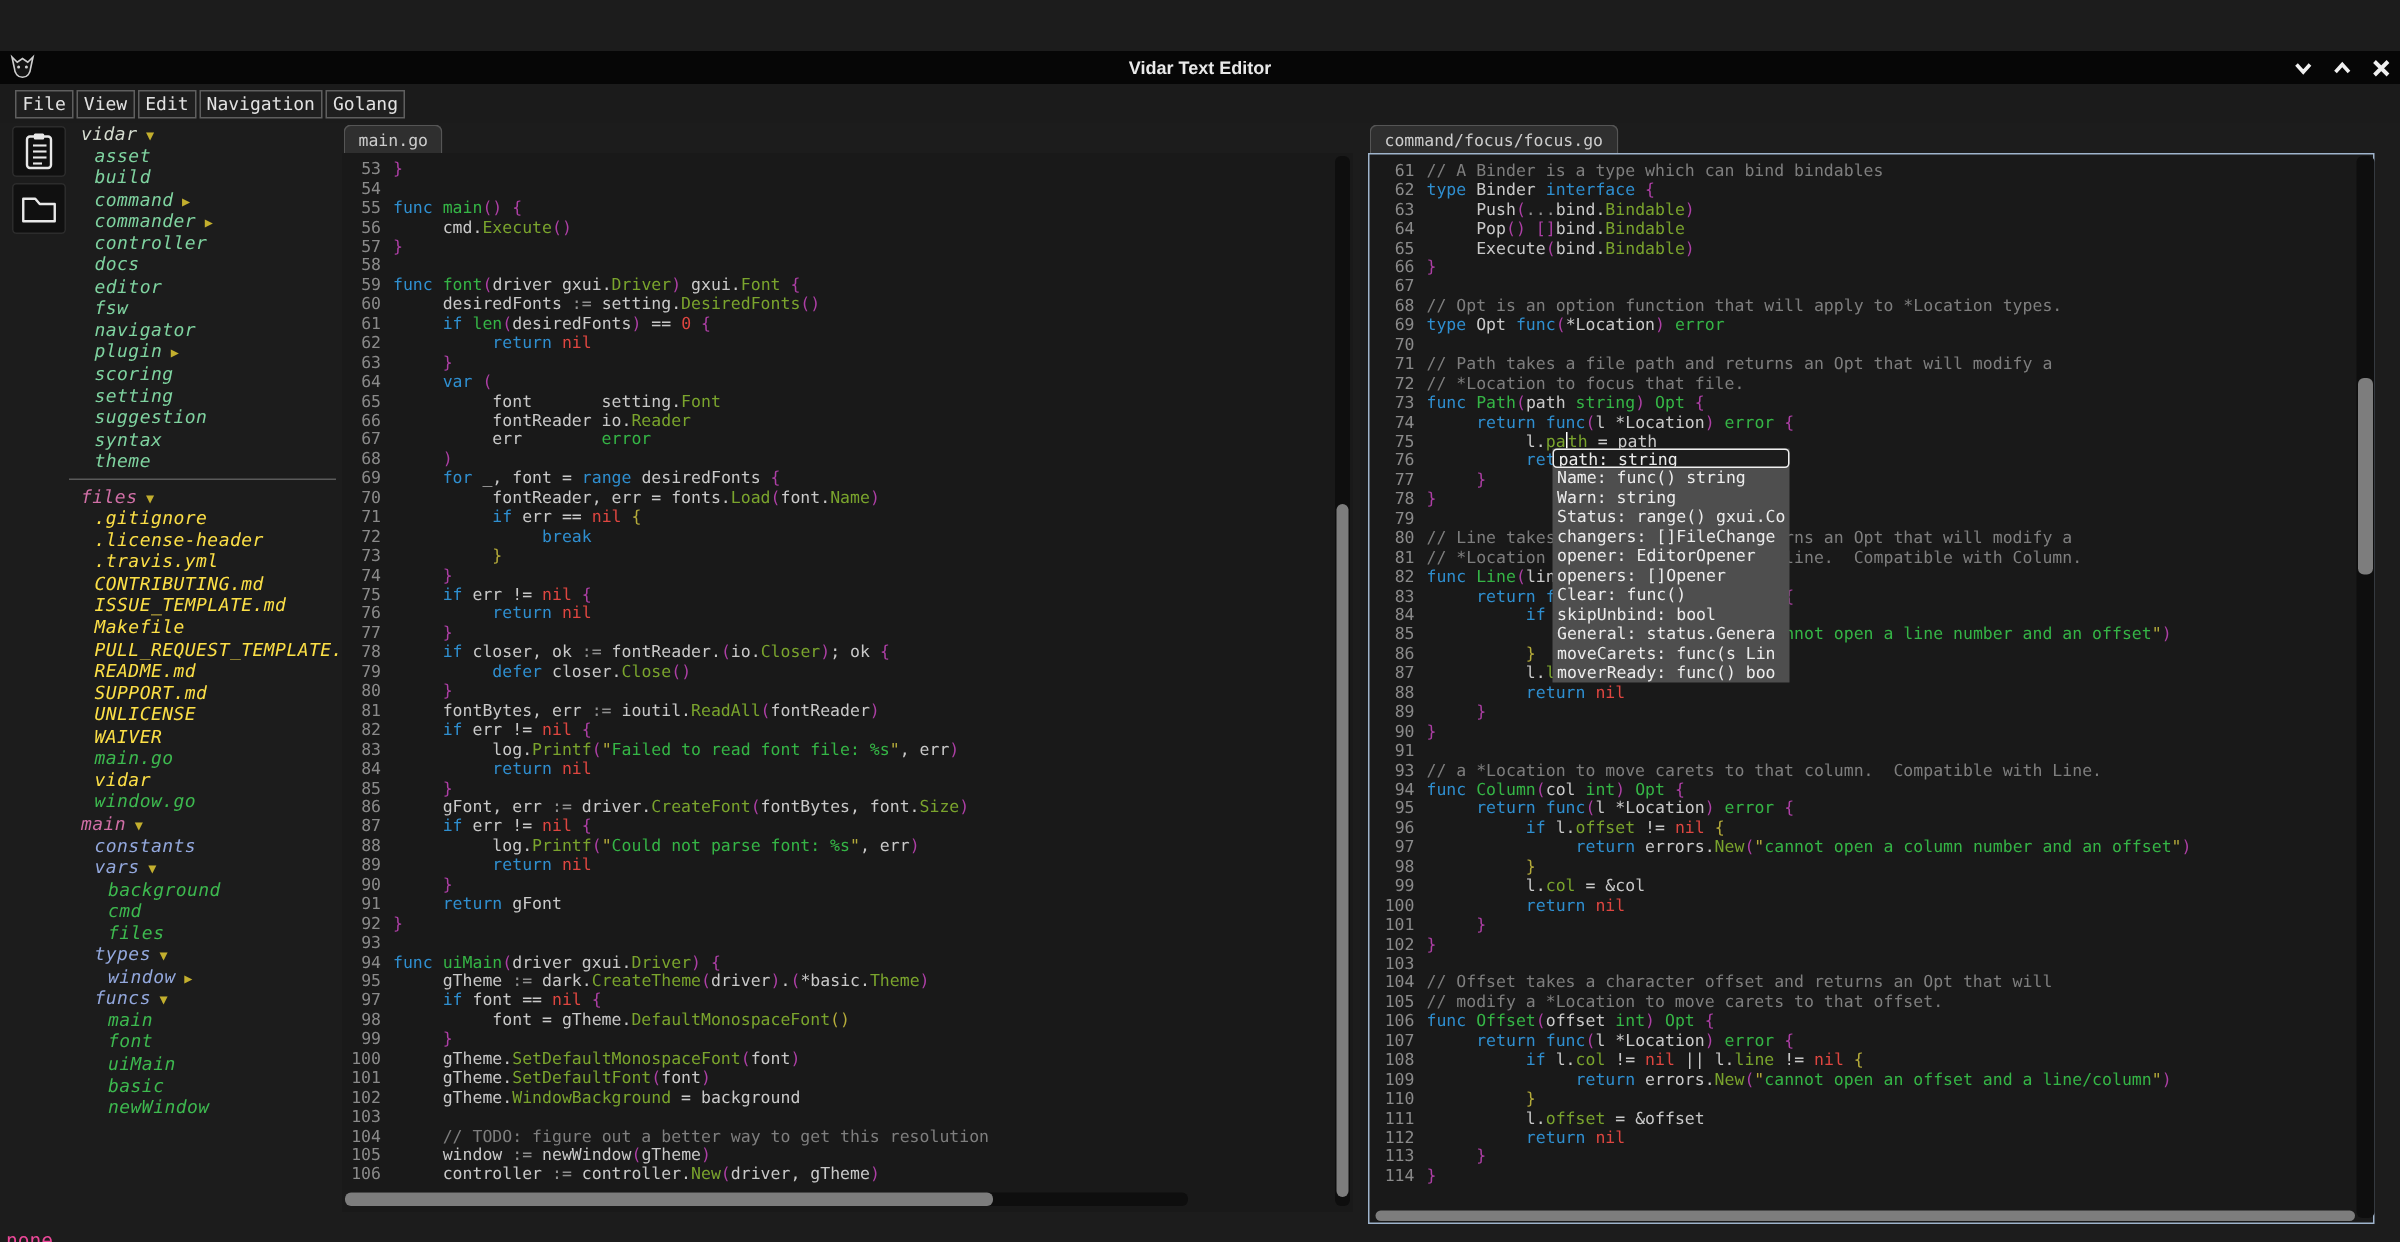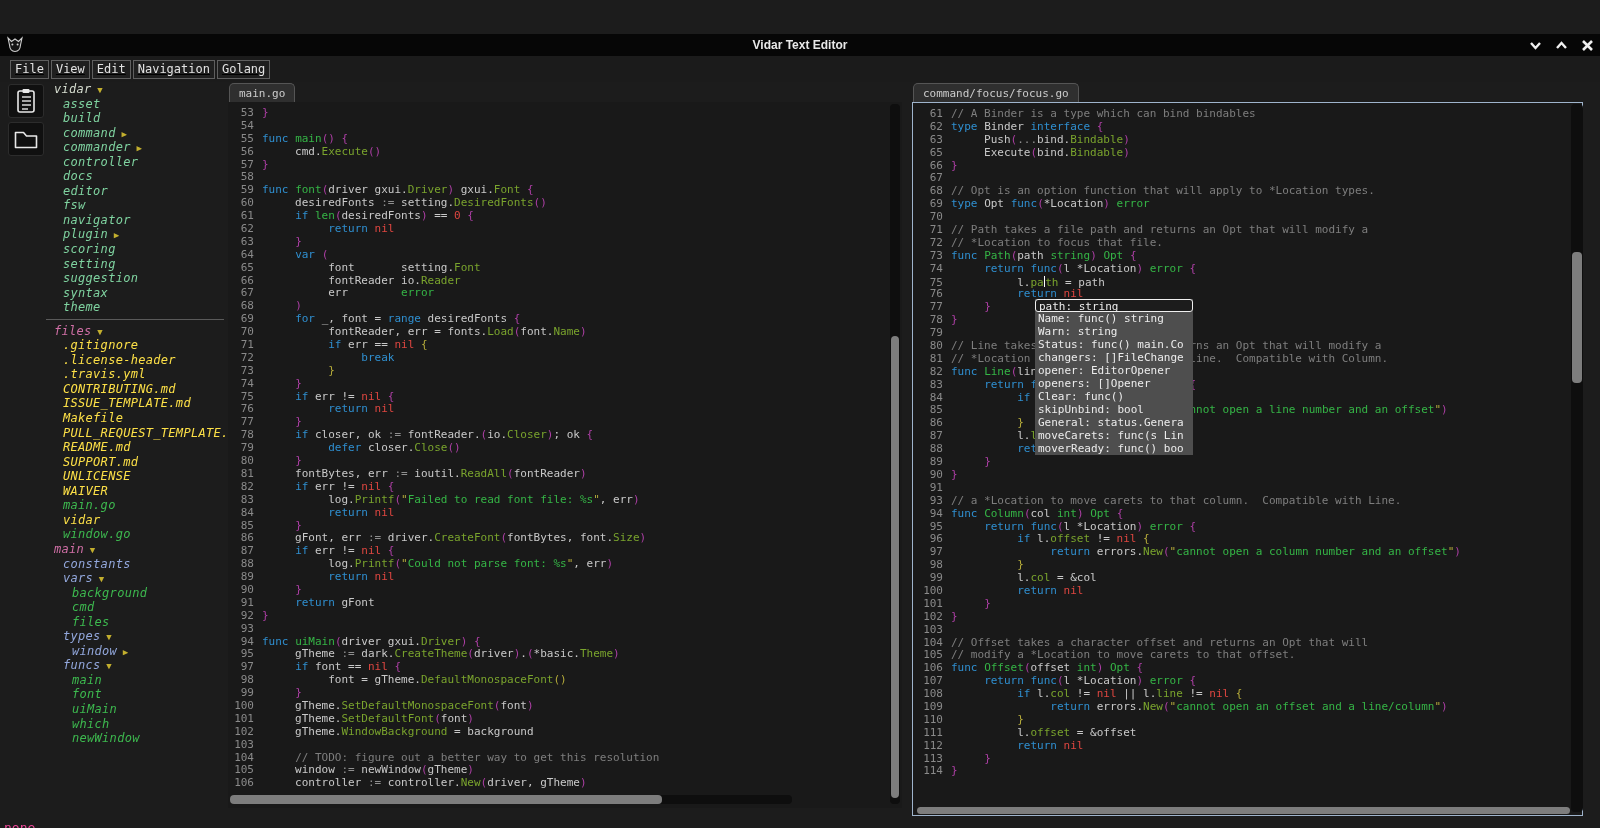--- a/index.html
+++ b/index.html
@@ -11,21 +11,21 @@
   #titlebar { position:absolute; left:0; top:0; width:1600px; height:22px; background:#060606;
               display:flex; align-items:center; }
   #logo { position:absolute; left:6px; top:2px; width:18px; height:18px; }
   #window-title { position:absolute; left:0; right:0; text-align:center; color:#e9e9e9;
                   font-family:"Liberation Sans", sans-serif; font-weight:bold; font-size:12px; }
   #win-controls { position:absolute; right:6px; top:0; height:22px; display:flex; align-items:center; gap:13px; }
   #win-controls .wc { width:13px; height:13px; display:inline-block; }
 
   
   #menubar { position:absolute; left:0; top:22px; width:1600px; height:26px; background:#1b1b1b;
-             display:flex; align-items:center; padding-left:10px;text-decoration:underline; }
+             display:flex; align-items:center; padding-left:10px; }
   .menu-item { border:1px solid #5f5f5f; background:#1f1f1f; color:#e2e2e2; font-size:12px;
                padding:1px 4px 2px 4px; margin-right:2px; line-height:14px; }
 
   
   #sidebar { position:absolute; left:0; top:48px; width:226px; height:740px;font-style:italic; }
   .side-btn { position:absolute; left:8px; width:36px; height:34px; background:#101010;
               border:1px solid #2c2c2c; border-radius:3px; display:flex; align-items:center; justify-content:center; }
   #btn-files-icon { top:2px; }
   #btn-folder { top:40px; }
   #tree { position:absolute; left:50px; top:0; width:176px; }
@@ -176,21 +176,21 @@
         <div class="tree-item tc-sym" style="padding-left: 13px;"><span>vars</span><span class="tree-arrow"> ▼</span></div>
         <div class="tree-item tc-fn" style="padding-left: 22px;"><span>background</span></div>
         <div class="tree-item tc-fn" style="padding-left: 22px;"><span>cmd</span></div>
         <div class="tree-item tc-fn" style="padding-left: 22px;"><span>files</span></div>
         <div class="tree-item tc-sym" style="padding-left: 13px;"><span>types</span><span class="tree-arrow"> ▼</span></div>
         <div class="tree-item tc-sym" style="padding-left: 22px;"><span>window</span><span class="tree-arrow"> ▶</span></div>
         <div class="tree-item tc-sym" style="padding-left: 13px;"><span>funcs</span><span class="tree-arrow"> ▼</span></div>
         <div class="tree-item tc-fn" style="padding-left: 22px;"><span>main</span></div>
         <div class="tree-item tc-fn" style="padding-left: 22px;"><span>font</span></div>
         <div class="tree-item tc-fn" style="padding-left: 22px;"><span>uiMain</span></div>
-        <div class="tree-item tc-fn" style="padding-left: 22px;"><span>which</span></div>
+        <div class="tree-item tc-fn" style="padding-left: 22px;"><span>basic</span></div>
         <div class="tree-item tc-fn" style="padding-left: 22px;"><span>newWindow</span></div>
       </div>
   </div>
 
   <div class="pane" id="left-pane">
     <span class="tab">main.go</span>
     <div id="left-tab-accent"></div>
     <div class="editor-body">
       <div class="code-area" id="left-code">
           <div class="code-line"><span class="ln">53</span><span class="tk-p">}</span></div>
@@ -250,20 +250,21 @@
     </div>
   </div>
 
   <div class="pane" id="right-pane">
     <span class="tab">command/focus/focus.go</span>
     <div class="editor-body">
       <div class="code-area" id="right-code">
           <div class="code-line"><span class="ln">61</span><span class="tk-c">// A Binder is a type which can bind bindables</span></div>
           <div class="code-line"><span class="ln">62</span><span class="tk-k">type </span><span class="tk-w">Binder </span><span class="tk-k">interface </span><span class="tk-p">{</span></div>
           <div class="code-line"><span class="ln">63</span><span class="tk-w">     Push</span><span class="tk-p">(</span><span class="tk-o">...</span><span class="tk-w">bind.</span><span class="tk-f">Bindable</span><span class="tk-p">)</span></div>
+          <div class="code-line"><span class="ln">64</span><span class="tk-w">     Pop</span><span class="tk-p">()</span><span class="tk-w"> </span><span class="tk-p">[]</span><span class="tk-w">bind.</span><span class="tk-f">Bindable</span></div>
           <div class="code-line"><span class="ln">65</span><span class="tk-w">     Execute</span><span class="tk-p">(</span><span class="tk-w">bind.</span><span class="tk-f">Bindable</span><span class="tk-p">)</span></div>
           <div class="code-line"><span class="ln">66</span><span class="tk-p">}</span></div>
           <div class="code-line"><span class="ln">67</span></div>
           <div class="code-line"><span class="ln">68</span><span class="tk-c">// Opt is an option function that will apply to *Location types.</span></div>
           <div class="code-line"><span class="ln">69</span><span class="tk-k">type </span><span class="tk-w">Opt </span><span class="tk-k">func</span><span class="tk-p">(</span><span class="tk-w">*Location</span><span class="tk-p">)</span><span class="tk-w"> </span><span class="tk-g">error</span></div>
           <div class="code-line"><span class="ln">70</span></div>
           <div class="code-line"><span class="ln">71</span><span class="tk-c">// Path takes a file path and returns an Opt that will modify a</span></div>
           <div class="code-line"><span class="ln">72</span><span class="tk-c">// *Location to focus that file.</span></div>
           <div class="code-line"><span class="ln">73</span><span class="tk-k">func </span><span class="tk-g">Path</span><span class="tk-p">(</span><span class="tk-w">path </span><span class="tk-g">string</span><span class="tk-p">)</span><span class="tk-w"> </span><span class="tk-g">Opt</span><span class="tk-w"> </span><span class="tk-p">{</span></div>
           <div class="code-line"><span class="ln">74</span><span class="tk-w">     </span><span class="tk-k">return </span><span class="tk-k">func</span><span class="tk-p">(</span><span class="tk-w">l *Location</span><span class="tk-p">)</span><span class="tk-w"> </span><span class="tk-g">error</span><span class="tk-w"> </span><span class="tk-p">{</span></div>
@@ -315,21 +316,21 @@
   <div class="sb-thumb" id="left-vthumb"></div>
   <div class="sb-track" id="left-htrack"></div>
   <div class="sb-thumb" id="left-hthumb"></div>
   <div class="sb-track" id="right-vtrack"></div>
   <div class="sb-thumb" id="right-vthumb"></div>
 
   <div id="popup">
       <div class="popup-item sel">path: string</div>
       <div class="popup-item">Name: func() string</div>
       <div class="popup-item">Warn: string</div>
-      <div class="popup-item">Status: func() main.Co</div>
+      <div class="popup-item">Status: range() gxui.Co</div>
       <div class="popup-item">changers: []FileChange</div>
       <div class="popup-item">opener: EditorOpener</div>
       <div class="popup-item">openers: []Opener</div>
       <div class="popup-item">Clear: func()</div>
       <div class="popup-item">skipUnbind: bool</div>
       <div class="popup-item">General: status.Genera</div>
       <div class="popup-item">moveCarets: func(s Lin</div>
       <div class="popup-item">moverReady: func() boo</div>
     </div>
 

